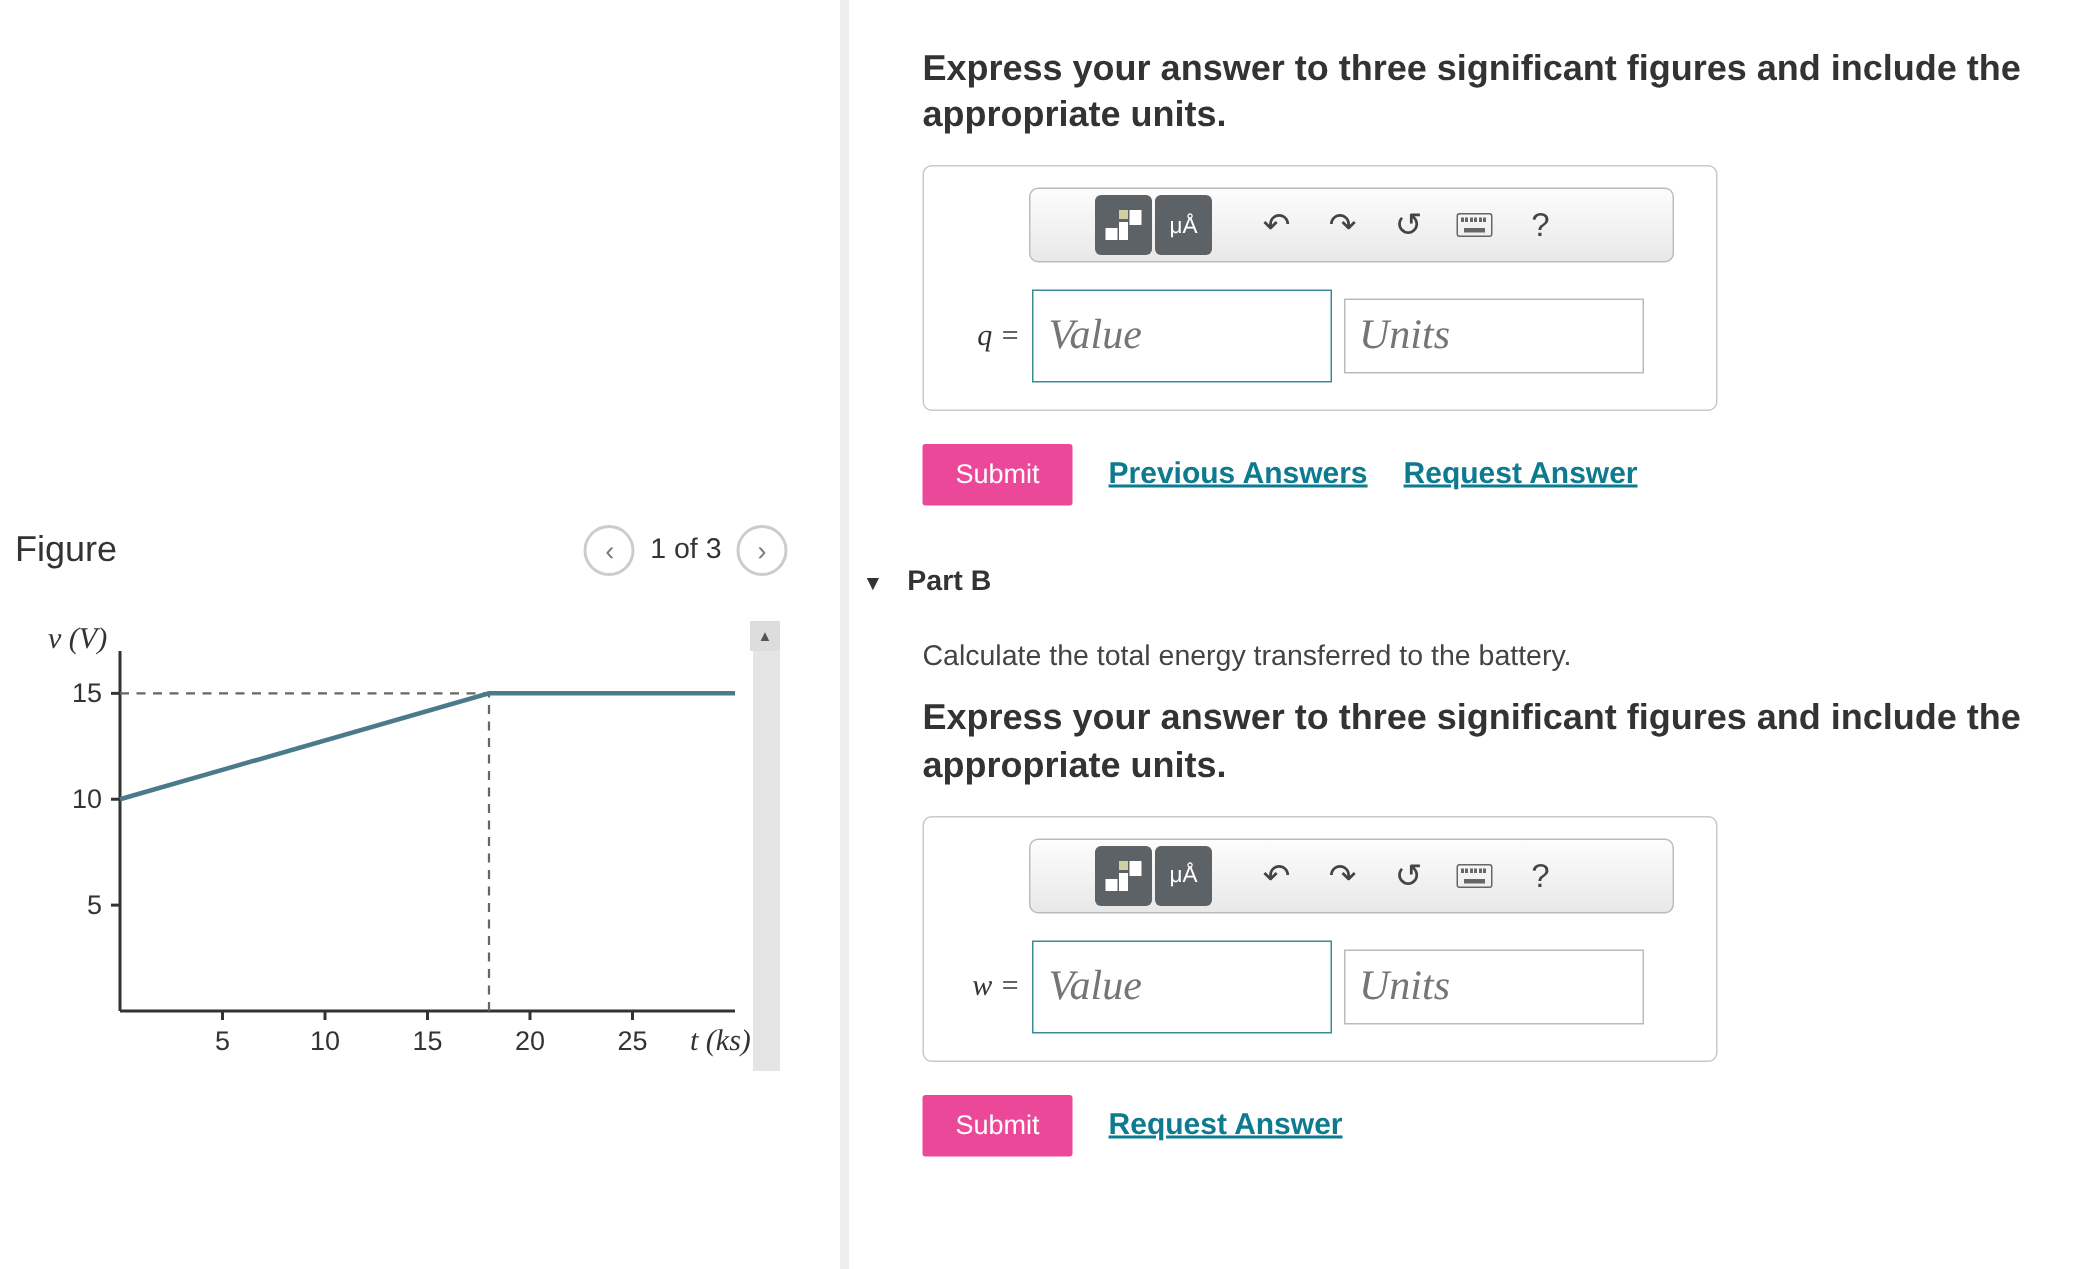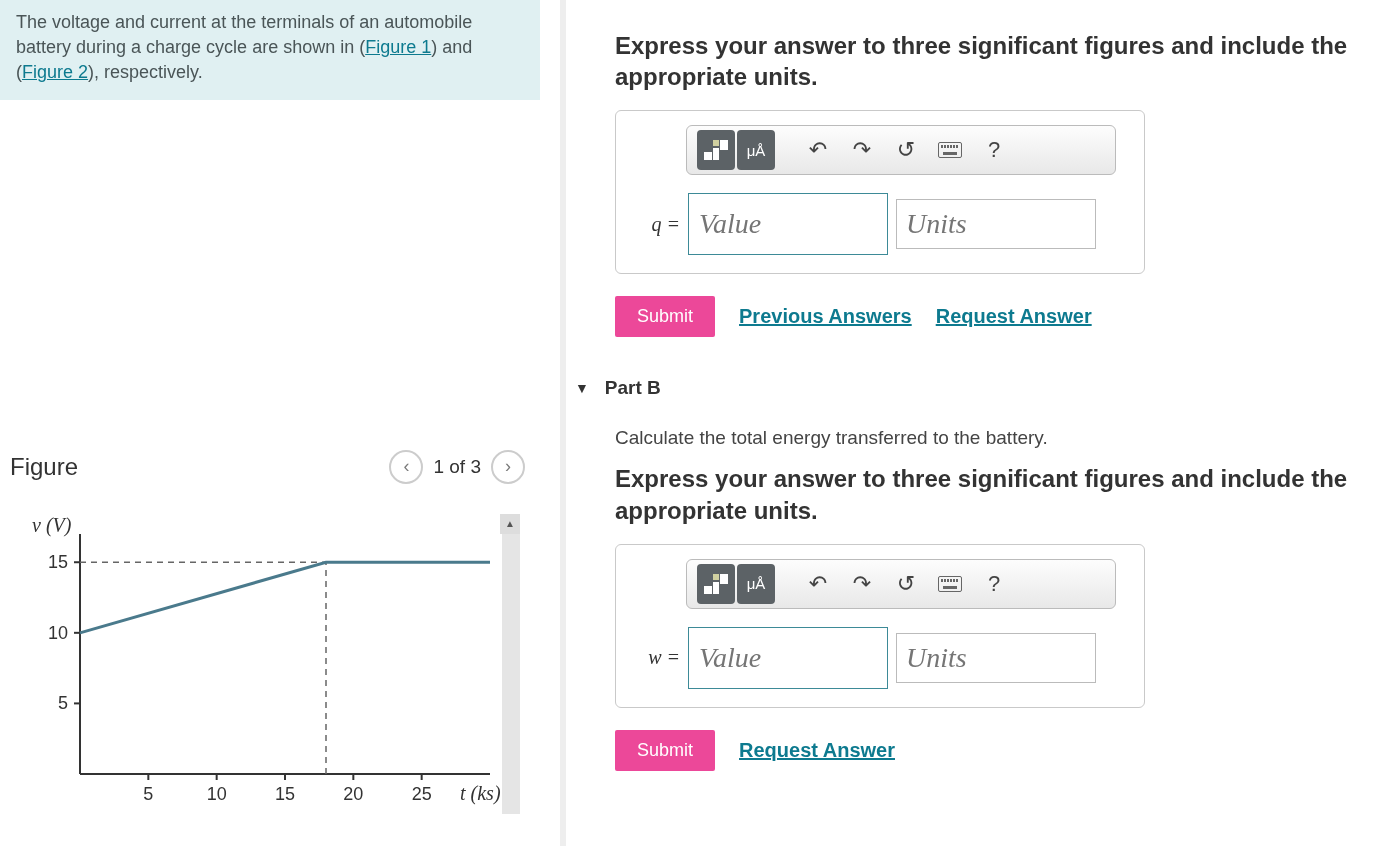--- a/index.html
+++ b/index.html
@@ -19,21 +19,21 @@
   .scroll-up { position: absolute; right: 0; top: 0; width: 20px; height: 20px; background: #ddd; display: flex; align-items: center; justify-content: center; font-size: 10px; color: #555; }
   .scrollbar { position: absolute; right: 0; top: 20px; bottom: 0; width: 18px; background: #e5e5e5; }
   .divider { position: absolute; left: 560px; top: 0; bottom: 0; width: 6px; background: #eeeeee; }
 
   .part-prompt { font-size: 19px; color: #444; margin-bottom: 14px; }
   .part-instruct { font-size: 24px; font-weight: bold; color: #333; margin-bottom: 18px; line-height: 1.3; }
   .answer-box { border: 1px solid #c9c9c9; border-radius: 6px; padding: 14px 18px 18px 20px; width: 530px; margin-bottom: 22px; }
   .toolbar { background: linear-gradient(#fdfdfd, #e8e8e8); border: 1px solid #bbb; border-radius: 6px; height: 50px; display: flex; align-items: center; padding: 4px 10px; margin-left: 50px; gap: 6px; margin-bottom: 18px; width: 430px; }
   .tool-btn { width: 38px; height: 40px; display: flex; align-items: center; justify-content: center; color: #444; font-size: 22px; cursor: pointer; border-radius: 4px; }
   .tool-btn.dark { background: #5c6266; color: #fff; border-radius: 4px; width: 38px; position: relative; }
-  .tool-group-dark { display: flex; gap: 2px; }
+  .tool-group-dark { display: flex; gap: 2px; margin-left: 33px; }
   .answer-row { display: flex; align-items: center; gap: 8px; }
   .var-label { font-style: italic; font-family: 'Times New Roman', serif; font-size: 20px; color: #333; width: 44px; text-align: right; }
   .value-input { border: 1px solid #3d8a97; height: 62px; width: 200px; padding: 4px 10px; font-family: 'Times New Roman', serif; font-style: italic; font-size: 28px; color: #888; }
   .units-input { border: 1px solid #bbb; height: 50px; width: 200px; padding: 4px 9px; font-family: 'Times New Roman', serif; font-style: italic; font-size: 28px; color: #888; }
   .action-row { display: flex; align-items: center; gap: 24px; }
   .submit-btn { background: #ec4899; color: #fff; border: none; padding: 10px 22px; font-size: 18px; border-radius: 2px; cursor: pointer; }
   .link-btn { color: #0d7a8f; font-weight: bold; text-decoration: underline; cursor: pointer; font-size: 20px; }
   .part-header { display: flex; align-items: center; gap: 16px; margin: 40px 0 28px -40px; }
   .part-caret { font-size: 14px; color: #333; }
   .part-title { font-size: 19px; font-weight: bold; }
@@ -42,23 +42,20 @@
   .keyboard-icon-box::before { content: ''; position: absolute; top: 2px; left: 2px; right: 2px; height: 3px; background: repeating-linear-gradient(90deg, #666 0 2px, transparent 2px 3px); }
   .keyboard-icon-box::after { content: ''; position: absolute; bottom: 2px; left: 4px; right: 4px; height: 3px; background: #666; }
 </style>
 </head>
 <body>
 
 <div class="container">
   <div class="divider"></div>
 
   <div class="left">
-    <div class="problem-box">
-      <span>The voltage and current at the terminals of an automobile battery during a charge cycle are shown in (</span><a href="#">Figure 1</a><span>) and (</span><a href="#">Figure 2</a><span>), respectively.</span>
-    </div>
 
     <div class="figure-section">
       <div class="figure-header">
         <div class="figure-title">Figure</div>
         <div class="figure-nav">
           <div class="nav-btn">‹</div>
           <div class="fig-count">1 of 3</div>
           <div class="nav-btn">›</div>
         </div>
       </div>

